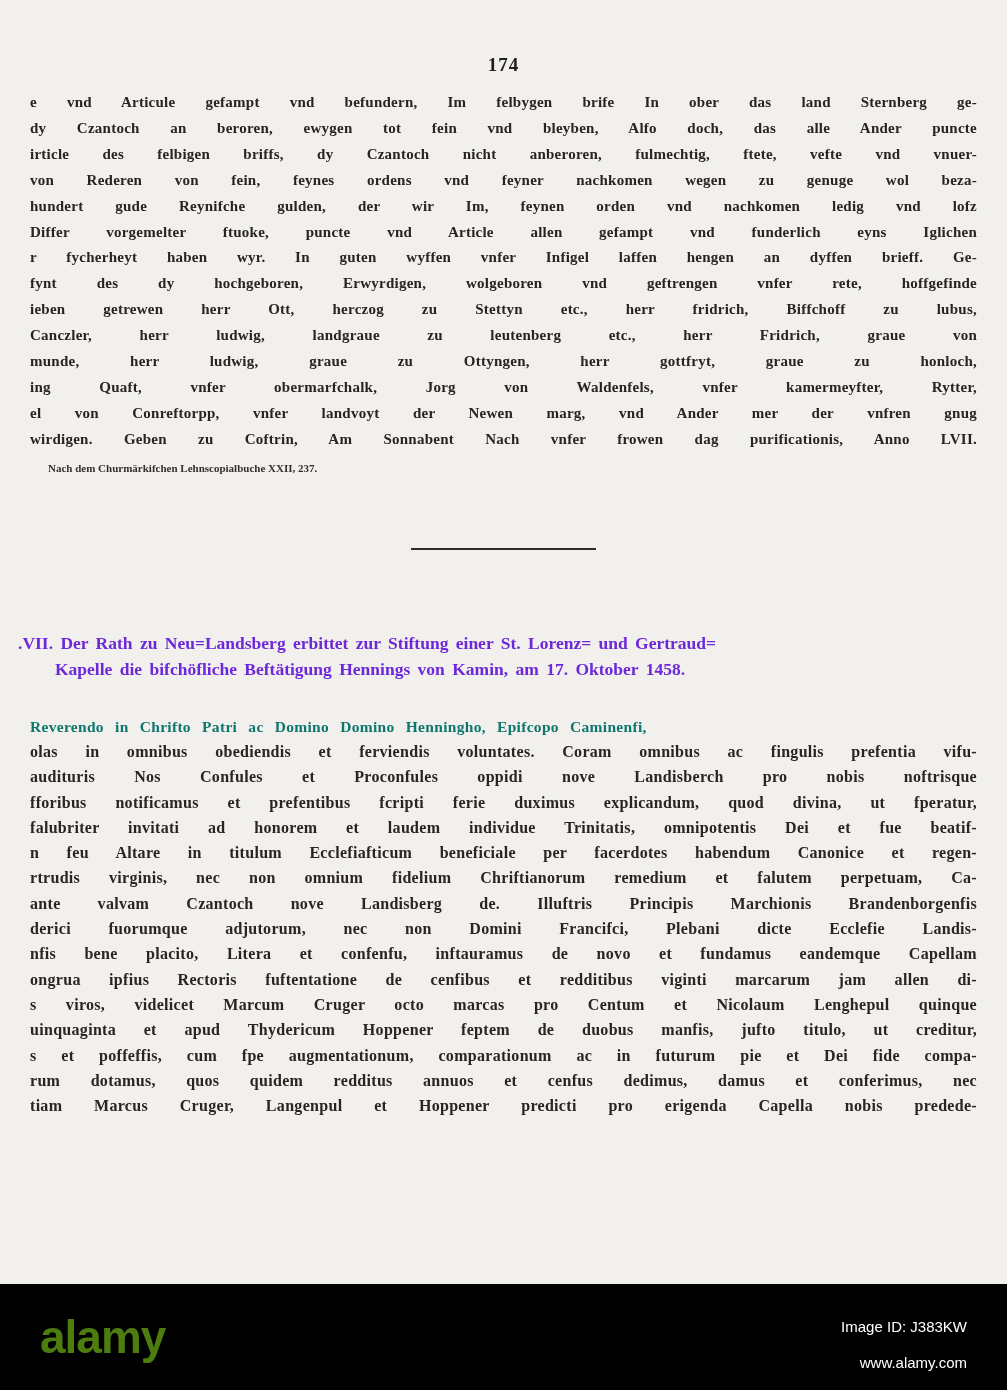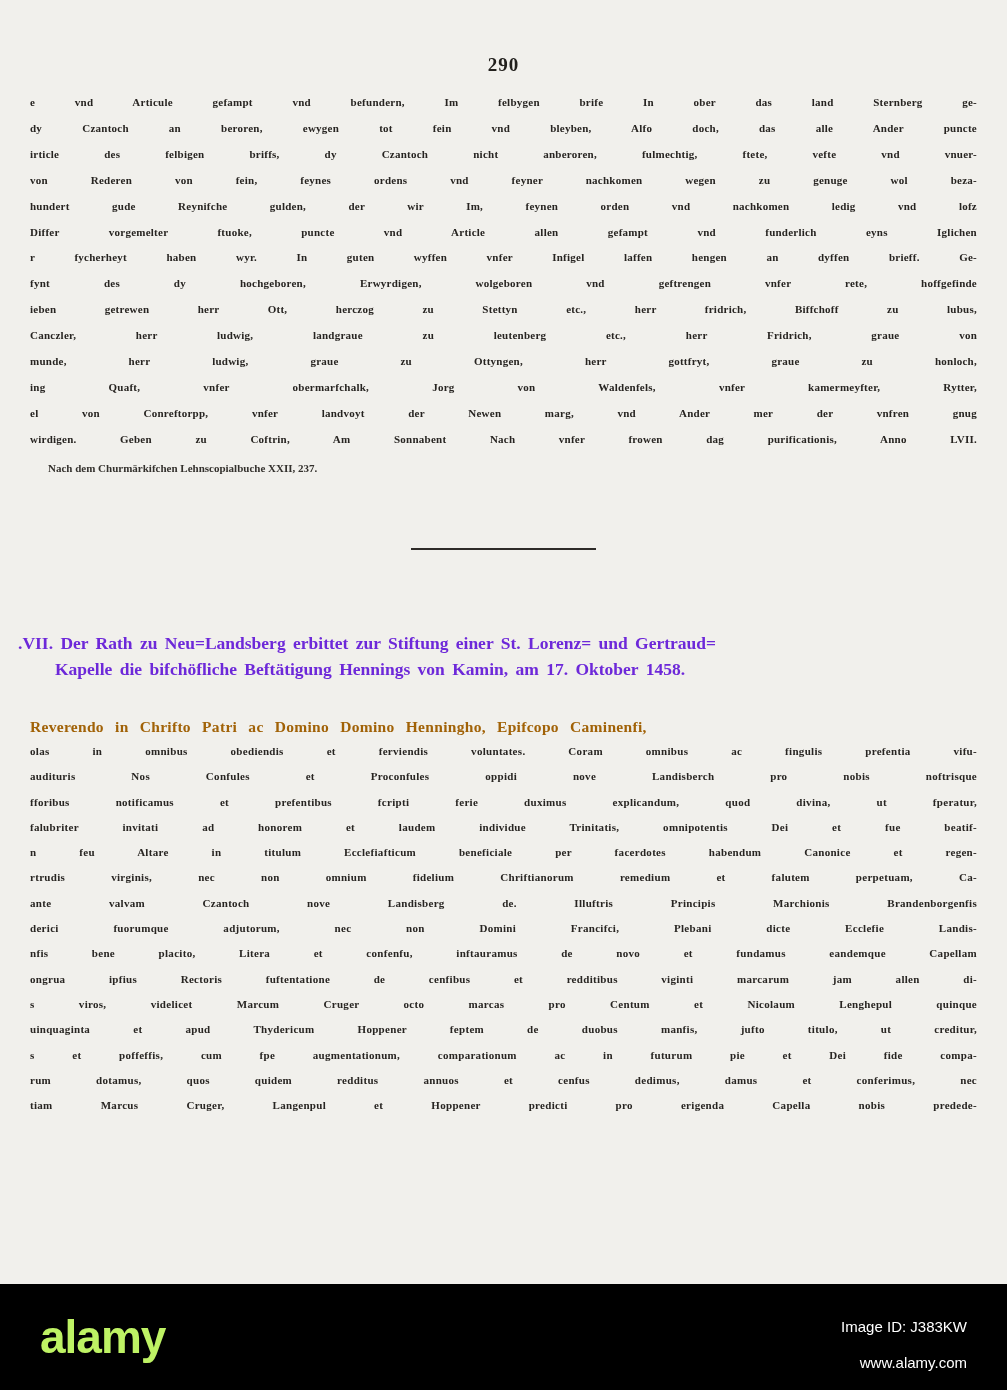--- a/index.html
+++ b/index.html
@@ -33,21 +33,21 @@
   }
   .para-german {
     margin-top: 14px;
   }
   .line {
     text-align: justify;
     text-align-last: justify;
     white-space: normal;
   }
   .german-line {
-    font-size: 11px;
+    font-size: 15px;
     line-height: 25.9px;
     font-weight: 700;
     letter-spacing: 0.25px;
     color: #272421;
   }
   .source-note {
     margin: 9px 0 0 48px;
     font-size: 11px;
     font-weight: 700;
     color: #33302c;
@@ -72,45 +72,45 @@
     margin-top: 31px;
   }
   .latin-first {
     font-size: 15.5px;
     line-height: 25.3px;
     font-weight: 700;
     text-align: left;
     text-align-last: left;
     word-spacing: 7px;
     letter-spacing: 0.3px;
-    color: #a16207;
+    color: #0f766e;
   }
   .latin-line {
-    font-size: 11px;
+    font-size: 16px;
     line-height: 25.3px;
     font-weight: 700;
     letter-spacing: 0.3px;
     color: #282522;
   }
   .watermark-bar {
     position: absolute;
     left: 0;
     bottom: 0;
     width: 100%;
     height: 106px;
     background: #000000;
     display: flex;
     align-items: center;
     justify-content: space-between;
     box-sizing: border-box;
     padding: 0 40px;
     font-family: "Liberation Sans", sans-serif;
   }
   .alamy-logo {
-    color: #bef264;
+    color: #4d7c0f;
     font-size: 46px;
     font-weight: 700;
     letter-spacing: -1px;
     line-height: 1;
   }
   .watermark-right {
     text-align: right;
     color: #ffffff;
     font-size: 15px;
     line-height: 1.2;
@@ -118,21 +118,21 @@
   }
   .watermark-right div + div {
     margin-top: 18px;
   }
 </style>
 </head>
 <body>
 
 <div class="page">
 
-  <div class="page-number">290</div>
+  <div class="page-number">174</div>
 
   <div class="para para-german">
       <div class="line german-line">e vnd Articule gefampt vnd befundern, Im felbygen brife In ober das land Sternberg ge-</div>
       <div class="line german-line">dy Czantoch an beroren, ewygen tot fein vnd bleyben, Alfo doch, das alle Ander puncte</div>
       <div class="line german-line">irticle des felbigen briffs, dy Czantoch nicht anberoren, fulmechtig, ftete, vefte vnd vnuer-</div>
       <div class="line german-line">von Rederen von fein, feynes ordens vnd feyner nachkomen wegen zu genuge wol beza-</div>
       <div class="line german-line">hundert gude Reynifche gulden, der wir Im, feynen orden vnd nachkomen ledig vnd lofz</div>
       <div class="line german-line">Differ vorgemelter ftuoke, puncte vnd Article allen gefampt vnd funderlich eyns Iglichen</div>
       <div class="line german-line">r fycherheyt haben wyr. In guten wyffen vnfer Infigel laffen hengen an dyffen brieff.  Ge-</div>
       <div class="line german-line">fynt des dy hochgeboren, Erwyrdigen, wolgeboren vnd geftrengen vnfer rete, hoffgefinde</div>

